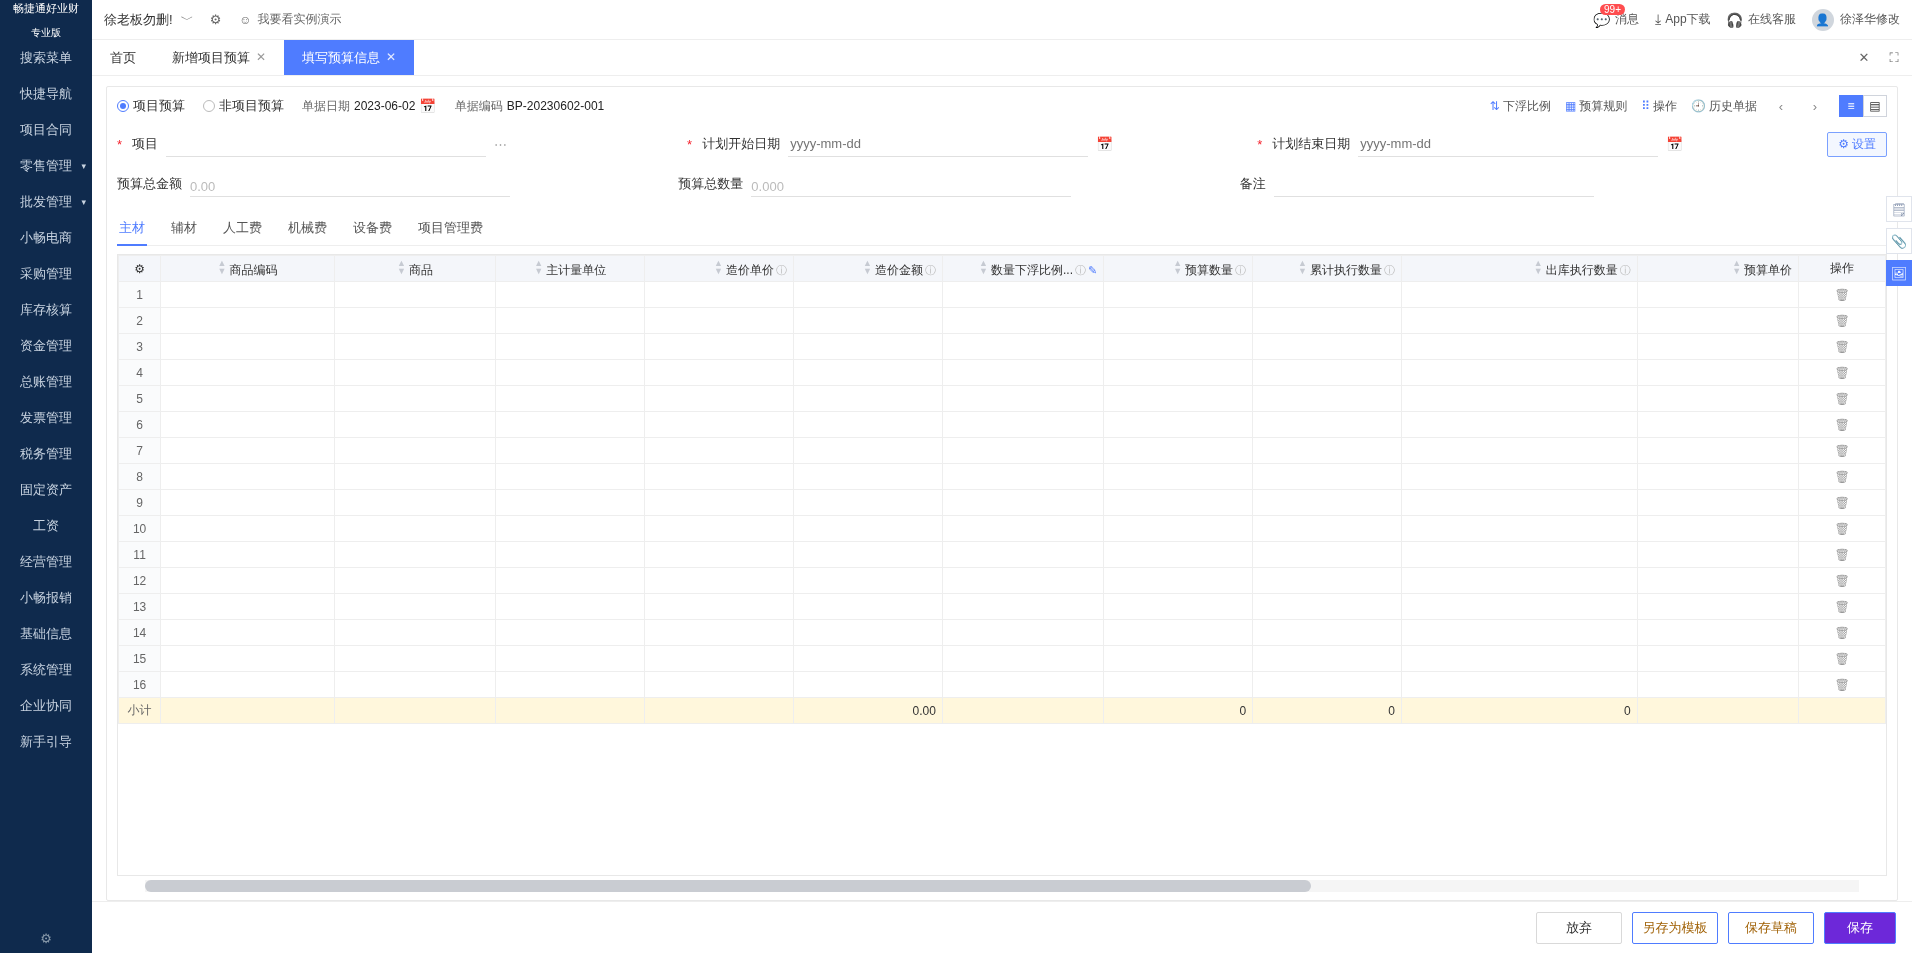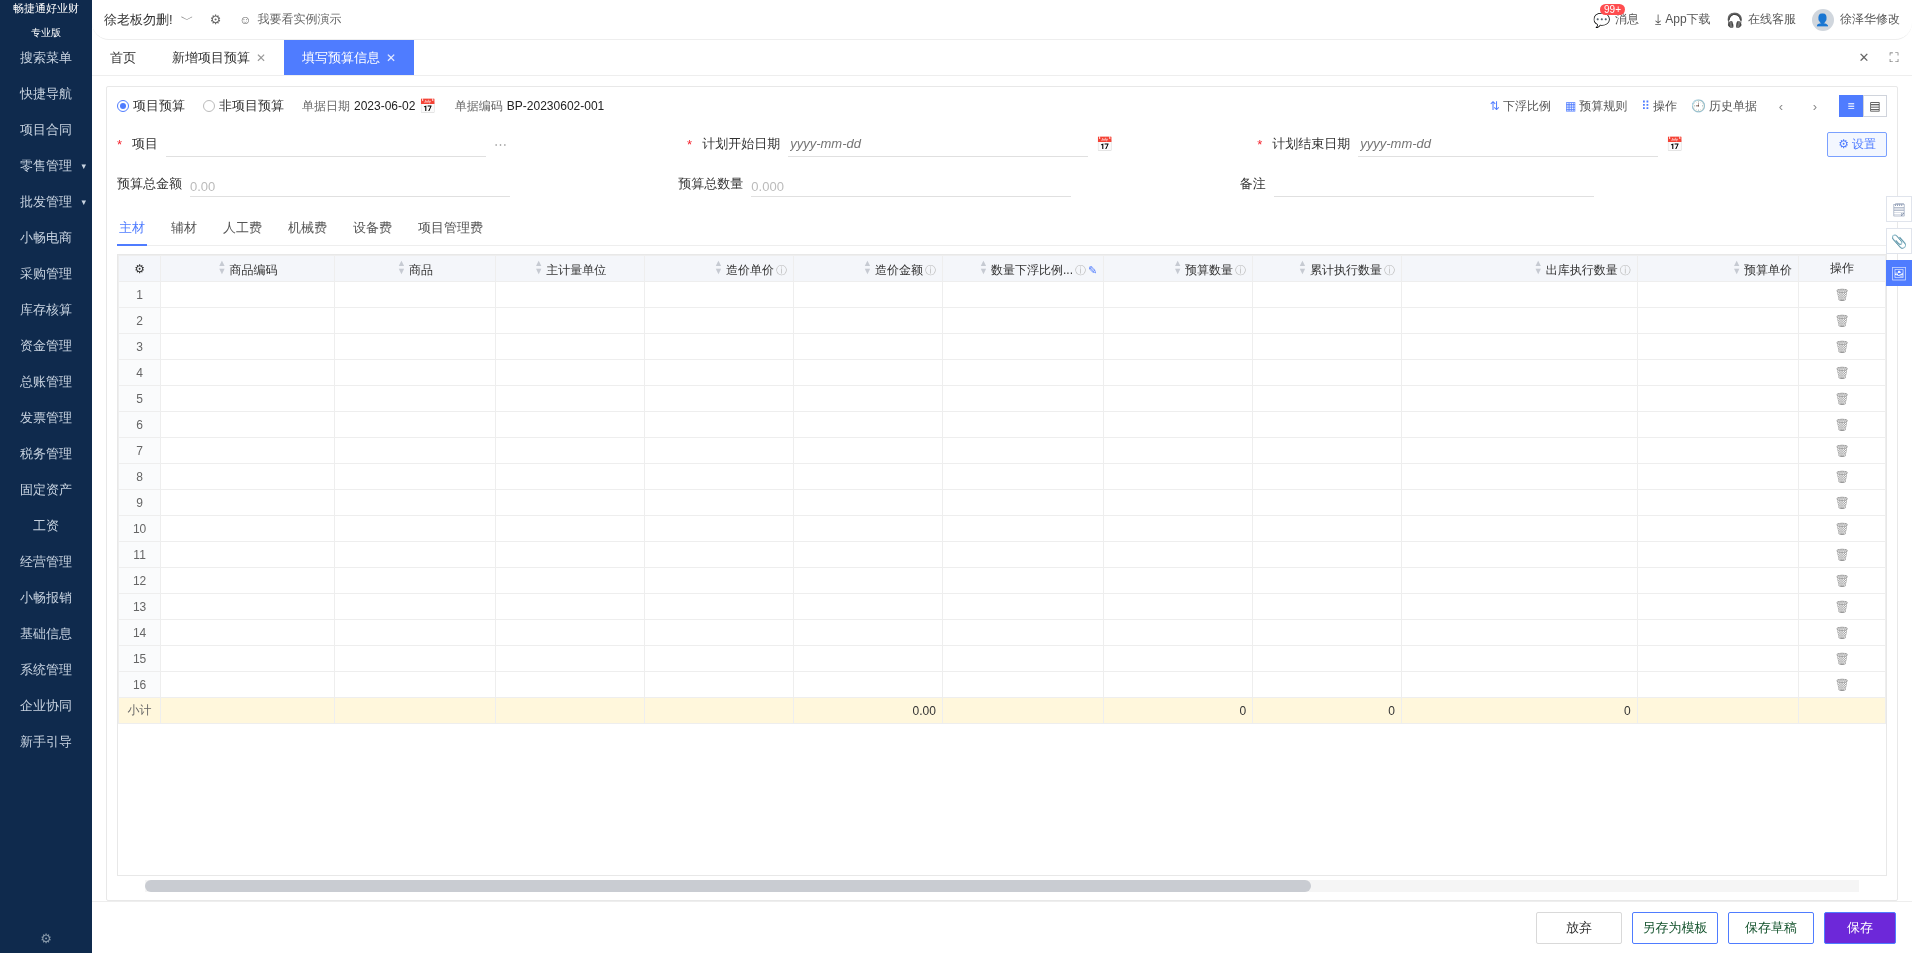--- a/index.html
+++ b/index.html
@@ -12,34 +12,34 @@
 .sidebar .brand-top { font-size: 11px; white-space: nowrap; }
 .sidebar .brand-sub { font-size: 10px; margin-top: 10px; }
 .sidebar .nav { flex: 1; overflow-y: auto; }
 .sidebar .nav-item { height: 36px; display: flex; align-items: center; justify-content: center; font-size: 13px; cursor: pointer; position: relative; }
 .sidebar .caret { position: absolute; right: 6px; font-size: 9px; }
 .sidebar .gear-footer { height: 30px; display: flex; align-items: center; justify-content: center; color: #89a; }
 
 .main { flex: 1; display: flex; flex-direction: column; min-width: 0; }
 
 
-.topbar { height: 40px; display: flex; align-items: center; padding: 0 12px; border-bottom: 1px solid #eee; border-radius: 17px; }
+.topbar { height: 40px; display: flex; align-items: center; padding: 0 12px; border-bottom: 1px solid #eee; }
 .topbar .tenant { font-size: 13px; margin-right: 8px; }
 .topbar .drop { color: #888; margin-right: 10px; }
 .topbar .top-icon { margin: 0 6px; color: #666; cursor: pointer; }
 .topbar .demo-link { display:flex; align-items:center; color:#666; font-size:12px; cursor:pointer; margin-left:6px;}
 .topbar .spacer { flex: 1; }
 .topbar .tb-item { display: flex; align-items: center; margin-left: 16px; color: #555; font-size: 12px; cursor: pointer; }
 .topbar .tb-item .ico { margin-right: 4px; font-size: 14px; }
 .topbar .badge { position: relative; }
 .topbar .badge::after { content: attr(data-badge); position: absolute; top: -8px; right: -14px; background: #ff4d4f; color: #fff; font-size: 10px; padding: 0 4px; border-radius: 8px; }
 .topbar .avatar { width: 22px; height: 22px; border-radius: 50%; background: #d0d6dd; margin-right: 6px; display:flex;align-items:center;justify-content:center;color:#fff;font-size:12px;}
 
 
-.tabstrip { height: 36px; display: flex; align-items: stretch; border-bottom: 1px solid #eee; position: relative; }
+.tabstrip { height: 36px; display: flex; align-items: stretch; border-bottom: 1px solid #eee; position: relative; font-family: Liberation Serif, serif; }
 .tabstrip .tab { padding: 0 18px; display: flex; align-items: center; font-size: 13px; cursor: pointer; border-right: 0; position: relative; }
 .tabstrip .tab .close { margin-left: 6px; font-size: 12px; color: #999; }
 .tabstrip .tab.active { background: #4f7cff; color: #fff; }
 .tabstrip .tab.active .close { color: #e6ecff; }
 .tabstrip .endbox { margin-left:auto; display:flex; align-items:center; padding:0 6px; gap:6px;}
 .tabstrip .endbox .ico { width:24px;height:24px;display:flex;align-items:center;justify-content:center;color:#666;cursor:pointer;}
 
 
 .page { flex: 1; padding: 10px 14px 0 14px; overflow: hidden; display:flex; flex-direction:column; }
 .card { border: 1px solid #e8e8e8; border-radius: 2px; padding: 8px 10px; display:flex; flex-direction:column; flex:1; min-height:0;}
@@ -60,21 +60,21 @@
 .tool-link .ico { color:#4f7cff; }
 .nav-arrow { width:20px; height:20px; display:flex;align-items:center;justify-content:center; color:#888; cursor:pointer;}
 .view-toggle { display:flex; }
 .view-toggle .vt { width:24px;height:22px;border:1px solid #d0d4dc;display:flex;align-items:center;justify-content:center;font-size:12px;cursor:pointer;}
 .view-toggle .vt.active { background:#4f7cff; color:#fff; border-color:#4f7cff;}
 
 .form-row { display:flex; gap:40px; margin-top:14px; align-items:center;}
 .form-field { display:flex; align-items:center; gap:8px; }
 .form-field .req { color:#f5222d; margin-right:2px;}
 .form-field .lbl { font-size:13px; color:#333; white-space:nowrap;}
-.form-field .input { border:none; border-bottom:1px solid #e0e0e0; height:26px; font-size:13px; background:transparent; padding:0 2px;font-style:italic;}
+.form-field .input { border:none; border-bottom:1px solid #e0e0e0; height:26px; font-size:13px; background:transparent; padding:0 2px;}
 .form-field .input.wide { width:320px; }
 .form-field .input.mid { width:300px; }
 .form-field .ro { color:#bbb; font-size:13px; border-bottom:1px solid #e0e0e0; height:26px; display:flex; align-items:flex-end; padding-bottom:2px;}
 .dots { color:#999; cursor:pointer; letter-spacing:1px; }
 .settings-btn { border:1px solid #7aa0ff; color:#4f7cff; background:#f3f7ff; padding:3px 10px; border-radius:2px; font-size:12px; cursor:pointer; display:flex;align-items:center;gap:3px; margin-left:auto;}
 
 
 .cost-tabs { display:flex; gap:22px; margin-top:16px; border-bottom:1px solid #eee; }
 .cost-tab { padding:6px 2px 8px 2px; font-size:13px; cursor:pointer; color:#555; position:relative;}
 .cost-tab.active { color:#4f7cff; }
@@ -95,21 +95,21 @@
 .qico { color:#bbb; font-size:11px; margin-left:2px;}
 .edico { color:#4f7cff; font-size:11px; margin-left:2px;}
 
 .h-scroll { height:12px; background:#f5f5f5; position:relative; margin:4px 28px 0 28px;}
 .h-scroll .thumb { position:absolute; left:0; top:0; height:100%; width:68%; background:#c9ccd2; border-radius:6px;}
 
 
 .footer { height:52px; border-top:1px solid #eee; display:flex; align-items:center; justify-content:flex-end; padding:0 16px; gap:10px; background:#fff;}
 .btn { min-width:86px; height:32px; border-radius:2px; font-size:13px; cursor:pointer; display:flex;align-items:center;justify-content:center;}
 .btn.default { border:1px solid #d9d9d9; background:#fff; color:#333;}
-.btn.ghost { border:1px solid #4f7cff; background:#fff; color:#14532d;}
+.btn.ghost { border:1px solid #4f7cff; background:#fff; color:#a16207;}
 .btn.primary { border:1px solid #4f7cff; background:#6d28d9; color:#fff; min-width:72px;}
 
 
 .right-dock { position:fixed; right:0; top:196px; display:flex; flex-direction:column; gap:6px;}
 .right-dock .ditem { width:26px;height:26px;background:#fff;border:1px solid #e0e4ec;display:flex;align-items:center;justify-content:center;color:#7a8aa6;font-size:13px;cursor:pointer;}
 .right-dock .ditem.active { background:#4f7cff;color:#fff;border-color:#4f7cff;}
 
 
 .sidebar .nav::-webkit-scrollbar{width:0;}
 </style>

